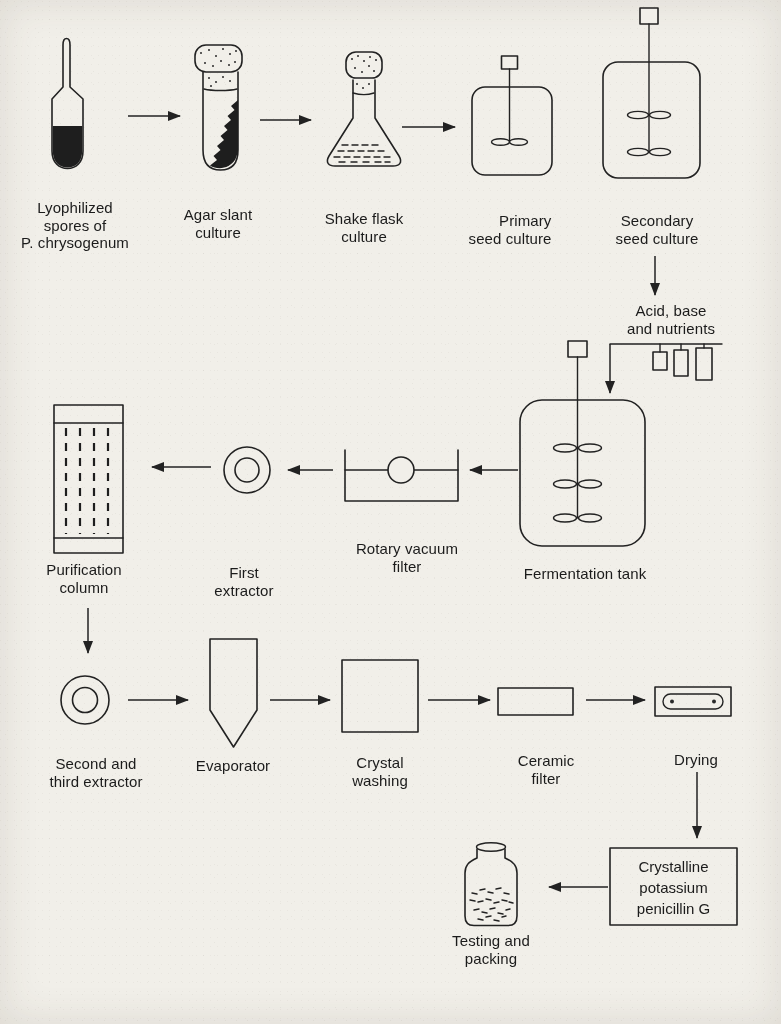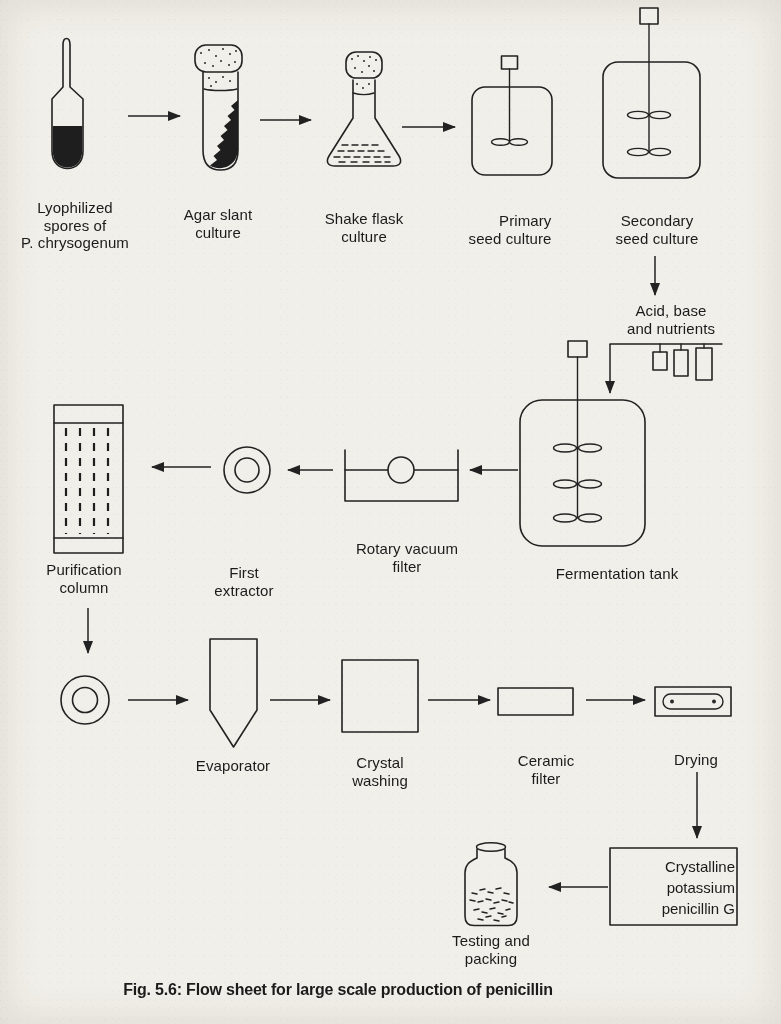--- a/index.html
+++ b/index.html
@@ -25,21 +25,21 @@
   .paperfill{fill:#f1efe9;}
   .arrow{stroke:#222;fill:none;stroke-width:1.5;}
   .dash{stroke:#1e1e1e;stroke-width:2.2;fill:none;stroke-dasharray:8 7;}
   .dot{fill:#2a2a2a;stroke:none;}
   .lbl{
     position:absolute;transform:translateX(-50%);
     white-space:pre-line;text-align:center;
     font-size:15px;line-height:17.5px;letter-spacing:0.1px;
   }
   .boxlbl{
-    position:absolute;text-align:right;white-space:pre-line;
+    position:absolute;text-align:center;white-space:pre-line;
     font-size:15px;line-height:21px;
   }
   .caption{
     position:absolute;transform:translateX(-50%);
     font-weight:bold;font-size:16px;letter-spacing:-0.2px;white-space:nowrap;
   }
 </style>
 </head>
 <body>
 
@@ -223,33 +223,34 @@
   <div class="lbl" style="left:218px;top:206px;">Agar slant
 culture</div>
   <div class="lbl" style="left:364px;top:210px;">Shake flask
 culture</div>
   <div class="lbl" style="left:510px;top:212px;text-align:right;">Primary
 seed culture</div>
   <div class="lbl" style="left:657px;top:212px;">Secondary
 seed culture</div>
   <div class="lbl" style="left:657px;top:302px;margin-left:14px;">Acid, base
 and nutrients</div>
-  <div class="lbl" style="left:585px;top:565px;margin-left:32px;">Fermentation tank</div>
+  <div class="lbl" style="left:585px;top:565px;">Fermentation tank</div>
   <div class="lbl" style="left:407px;top:540px;">Rotary vacuum
 filter</div>
   <div class="lbl" style="left:244px;top:564px;">First
 extractor</div>
   <div class="lbl" style="left:84px;top:561px;">Purification
 column</div>
+  <div class="lbl" style="left:96px;top:755px;">Second and
+third extractor</div>
   <div class="lbl" style="left:233px;top:757px;text-align:center;">Evaporator</div>
   <div class="lbl" style="left:380px;top:754px;">Crystal
 washing</div>
   <div class="lbl" style="left:536px;top:752px;margin-left:10px;">Ceramic
 filter</div>
   <div class="lbl" style="left:696px;top:751px;">Drying</div>
   <div class="boxlbl" style="left:612px;top:856px;width:123px;">Crystalline
 potassium
 penicillin G</div>
   <div class="lbl" style="left:491px;top:932px;">Testing and
 packing</div>
 
-  <div class="caption" style="left:338px;top:981px;">Fig. 5.6: Flow sheet for large scale production of penicillin</div>
 </div>
 
 </body></html>

